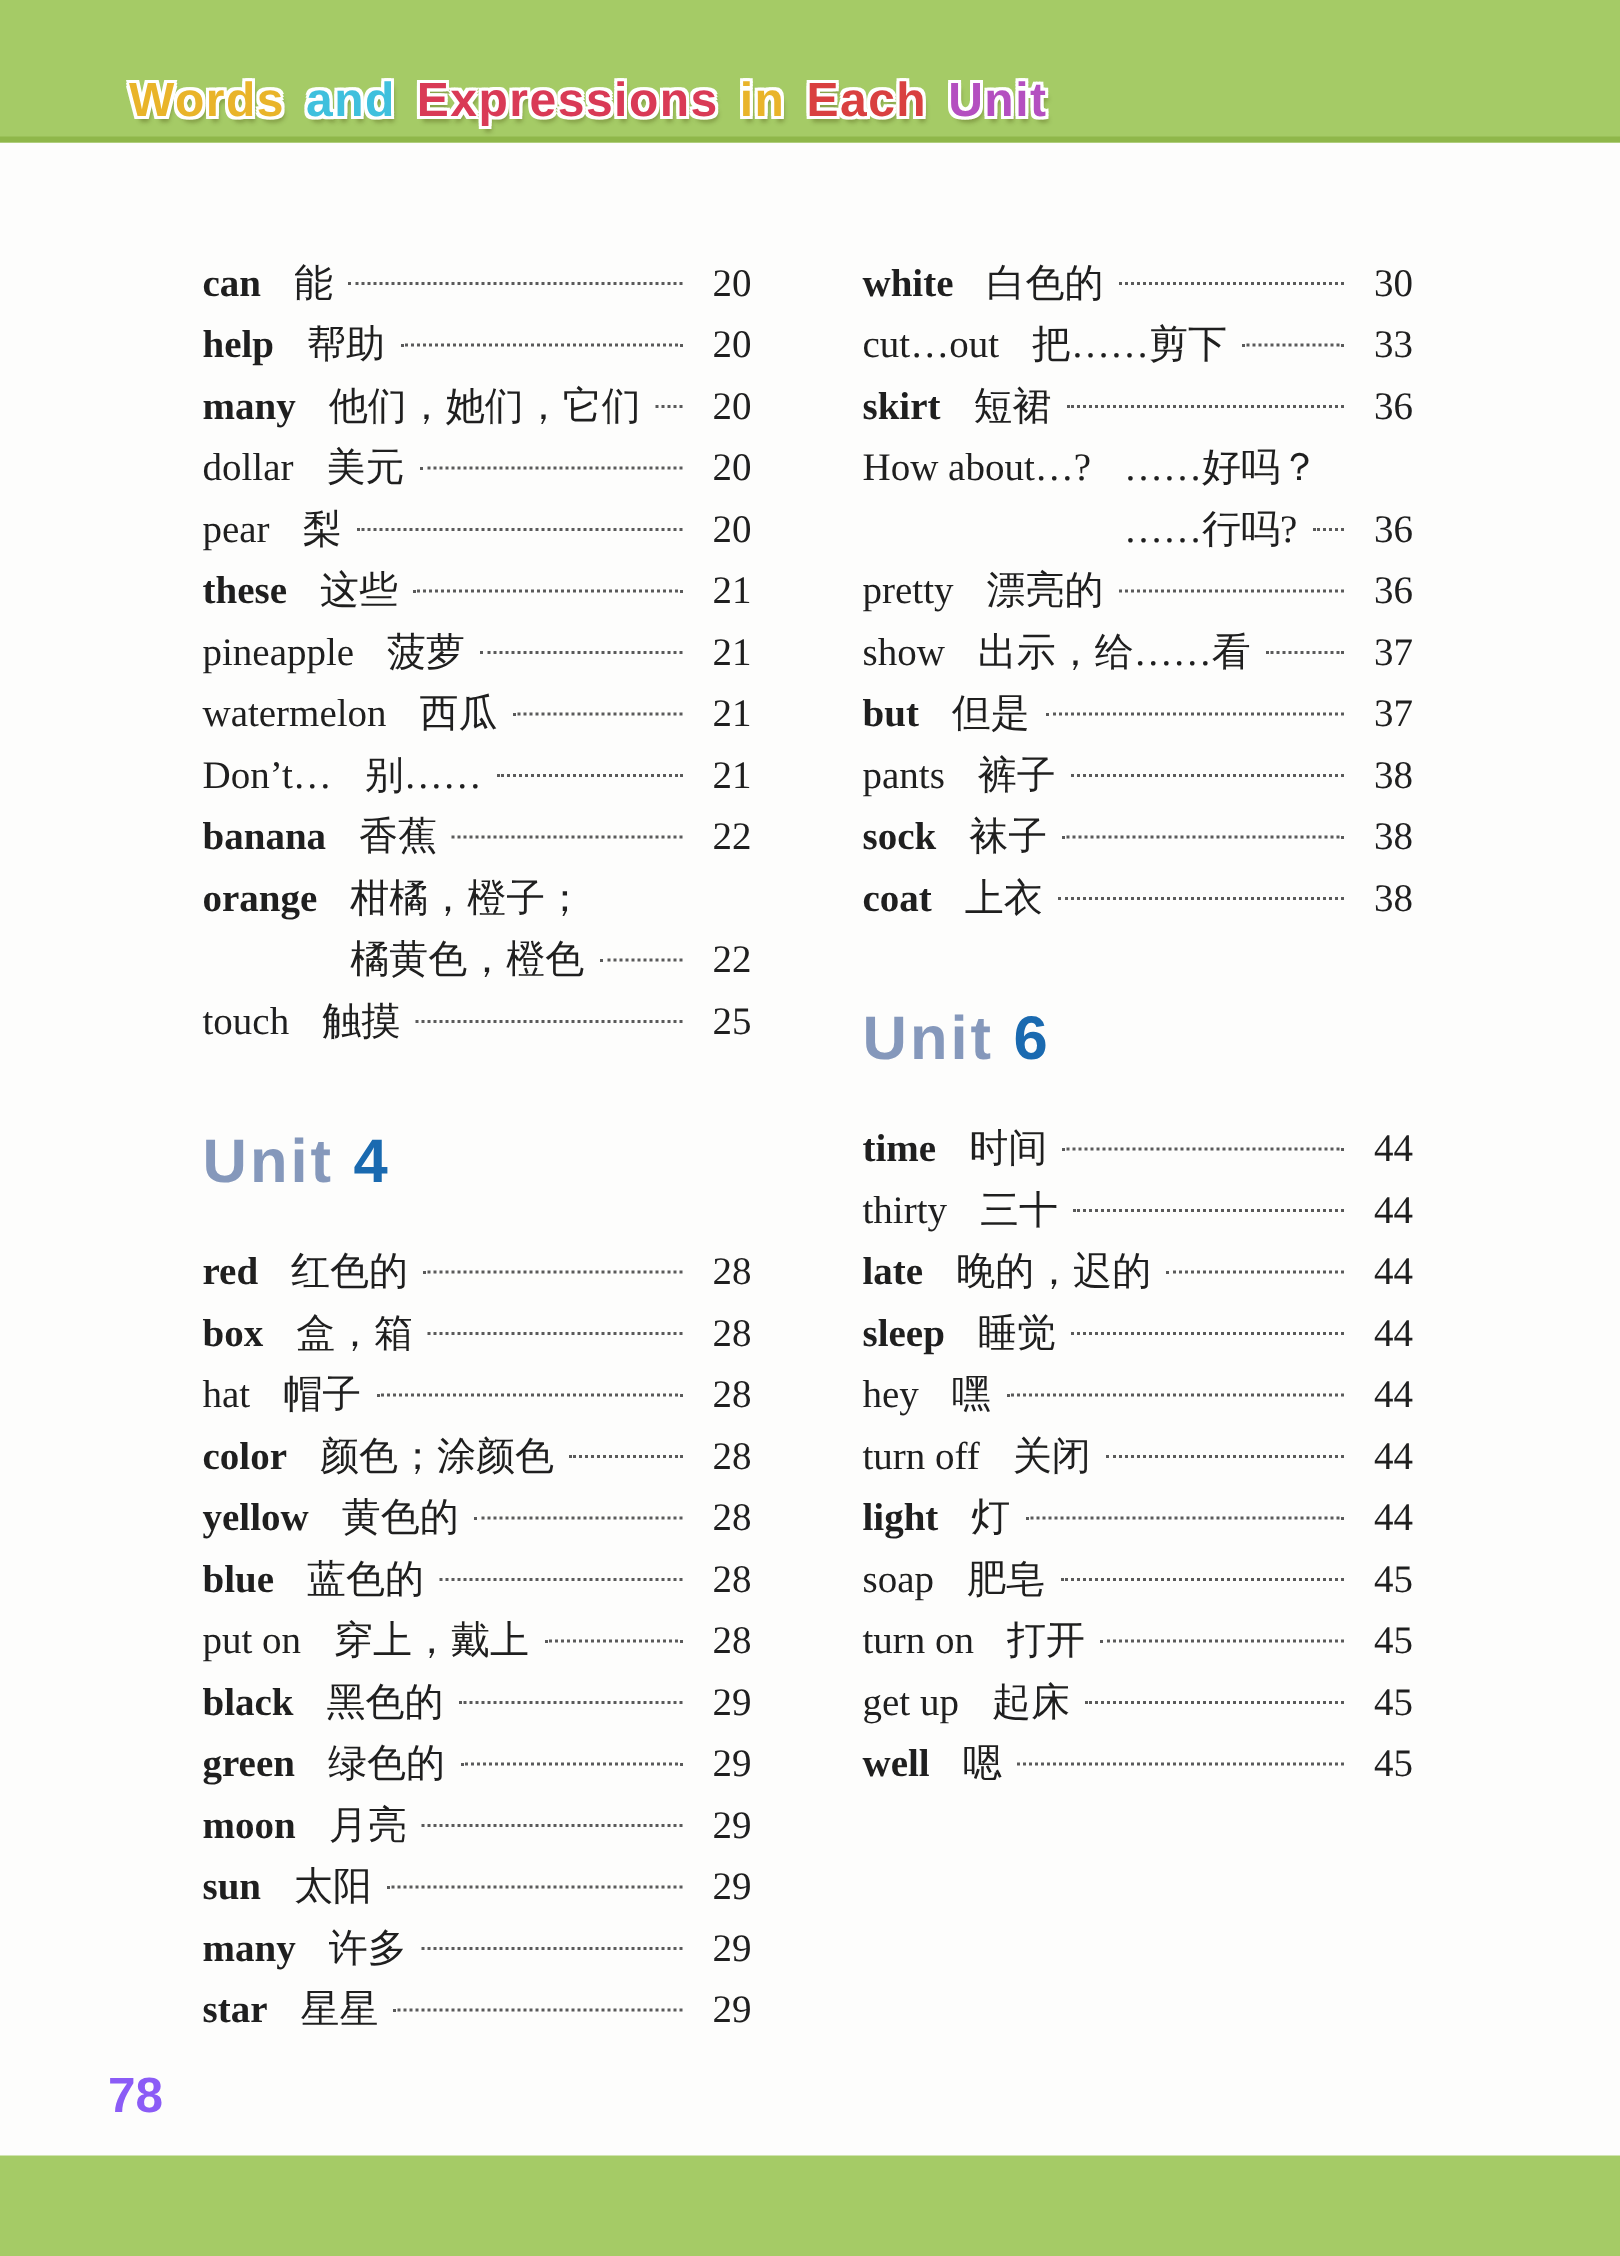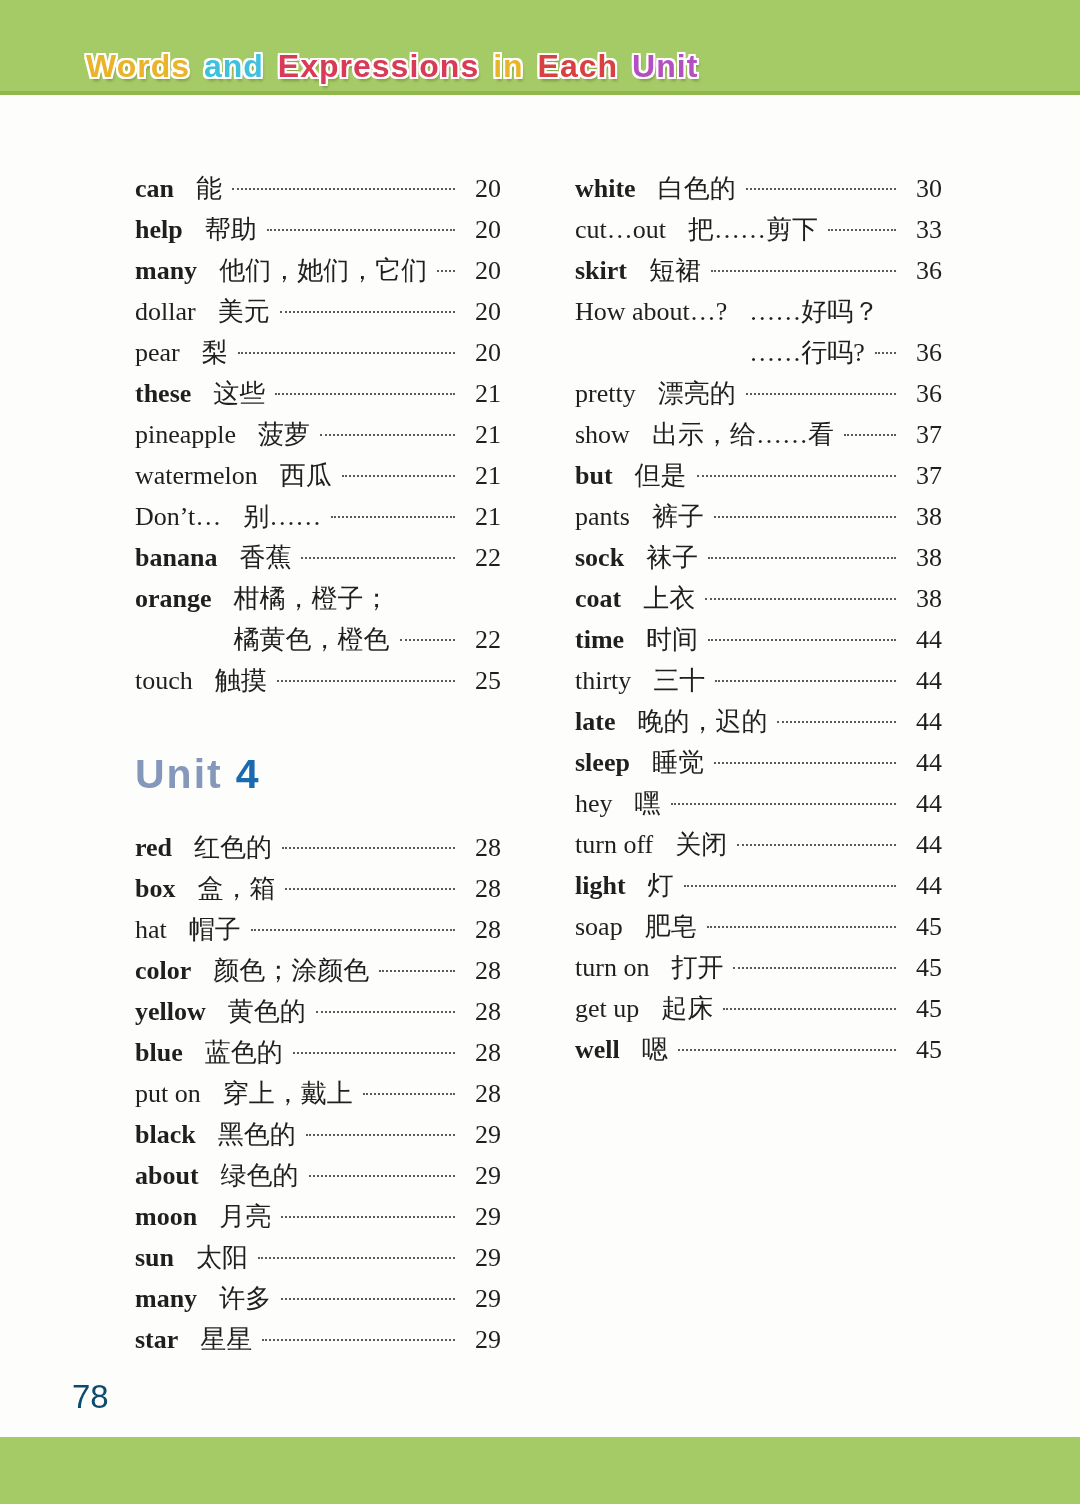--- a/index.html
+++ b/index.html
@@ -57,21 +57,21 @@
     margin:48px 0 28px 0;
     font-family:"Liberation Sans",sans-serif;
     font-weight:bold;font-size:41px;
   }
   .ulabel{letter-spacing:2px;}
   .unum{margin-left:13px;}
   
   .pagenum{
     position:absolute;left:72px;top:1378px;
     font-family:"Liberation Sans",sans-serif;
-    font-weight:normal;font-size:33px;color:#0c4a6e;
+    font-weight:bold;font-size:33px;color:#8b5cf6;
   }
   .bottom-band{
     position:absolute;left:0;bottom:0;width:100%;height:67px;
   }
 </style>
 </head>
 <body>
 
 <div class="page">
   <div class="top-band" style="background: rgb(165, 203, 102); border-bottom-color: rgb(143, 183, 74);">
@@ -198,21 +198,21 @@
         <span class="dots"></span>
         <span class="pg">28</span>
       </div>
       <div class="entry">
         <span class="en b">black</span>
         <span class="zh">黑色的</span>
         <span class="dots"></span>
         <span class="pg">29</span>
       </div>
       <div class="entry">
-        <span class="en b">about</span>
+        <span class="en b">green</span>
         <span class="zh">绿色的</span>
         <span class="dots"></span>
         <span class="pg">29</span>
       </div>
       <div class="entry">
         <span class="en b">moon</span>
         <span class="zh">月亮</span>
         <span class="dots"></span>
         <span class="pg">29</span>
       </div>
@@ -293,20 +293,21 @@
         <span class="zh">袜子</span>
         <span class="dots"></span>
         <span class="pg">38</span>
       </div>
       <div class="entry">
         <span class="en b">coat</span>
         <span class="zh">上衣</span>
         <span class="dots"></span>
         <span class="pg">38</span>
       </div>
+      <div class="unit"><span class="ulabel" style="color: rgb(133, 152, 187);">Unit</span><span class="unum" style="color: rgb(26, 106, 176);">6</span></div>
       <div class="entry">
         <span class="en b">time</span>
         <span class="zh">时间</span>
         <span class="dots"></span>
         <span class="pg">44</span>
       </div>
       <div class="entry">
         <span class="en">thirty</span>
         <span class="zh">三十</span>
         <span class="dots"></span>

